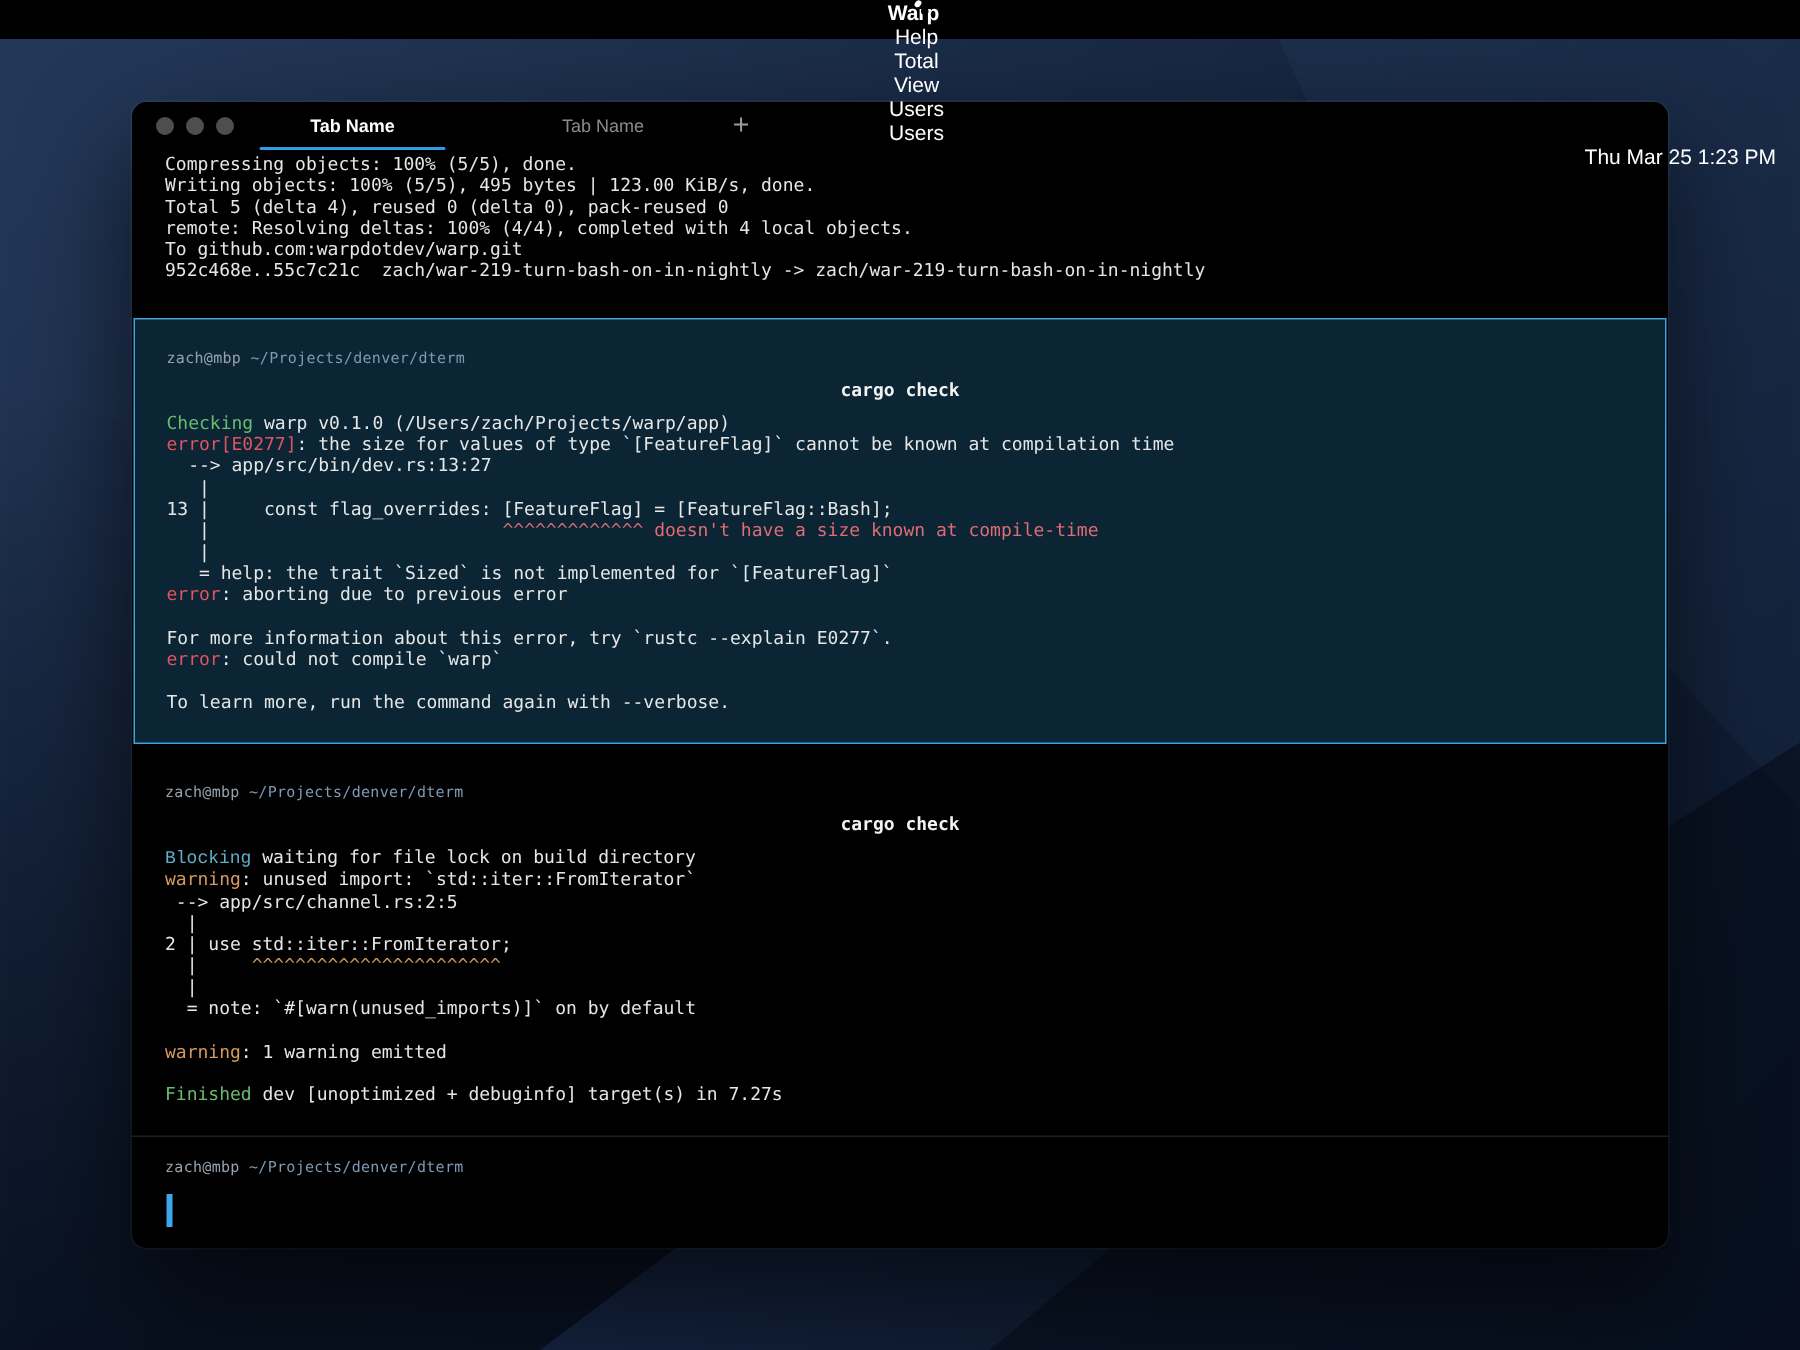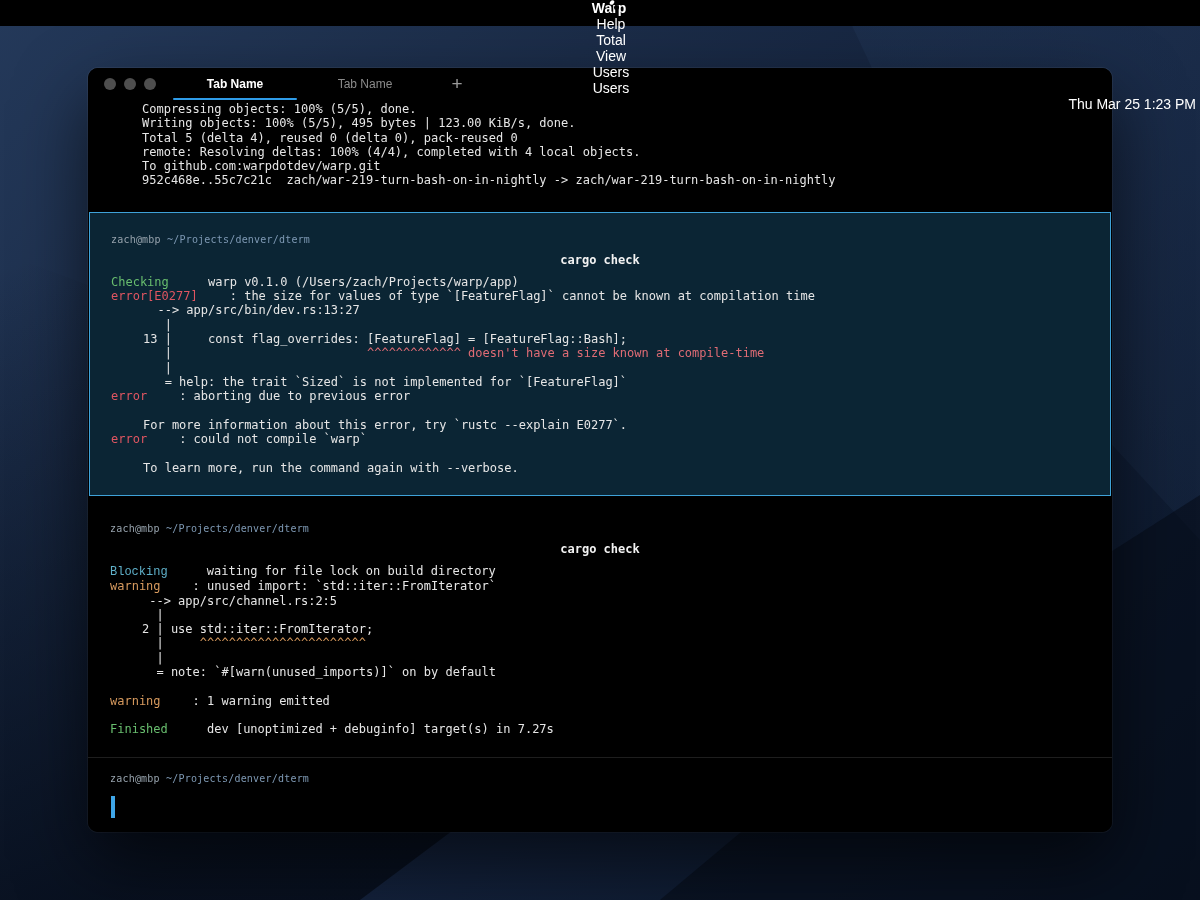--- a/index.html
+++ b/index.html
@@ -17,31 +17,31 @@
 
   
   .menubar { position:absolute; top:0; left:0; right:0; height:26px; background:#000;
     display:flex; align-items:center; color:#fff; font-size:14px; z-index:50;flex-direction:column; }
   .apple-logo { position:relative; width:13px; height:15px; margin-left:20px; }
   .apple-body { position:absolute; bottom:0; left:0; width:12px; height:11px; background:#fff; border-radius:5px 5px 5.5px 5.5px; }
   .apple-bite { position:absolute; right:-2px; top:5px; width:5px; height:5px; background:#000; border-radius:50%; }
   .apple-leaf { position:absolute; top:0; left:6px; width:4px; height:5px; background:#fff; border-radius:60% 40% 60% 40%; transform:rotate(28deg); }
   .menu-app { font-weight:bold; margin-left:18px; }
   .menu-item { margin-left:22px; }
-  .menu-clock { margin-left:auto; margin-right:4px; }
+  .menu-clock { margin-left:auto; margin-right:16px; }
 
   
   .window { position:absolute; left:88px; top:68px; width:1024px; height:764px;
     background:#000; border-radius:10px; overflow:hidden;
     box-shadow:0 30px 70px rgba(0,0,0,.6), 0 0 0 1px rgba(255,255,255,.06); }
 
   .titlebar { position:relative; height:32px; background:#000; display:flex; align-items:stretch; }
   .traffic { display:flex; align-items:center; gap:8px; padding-left:16px; }
   .light { width:12px; height:12px; border-radius:50%; background:#4e4e4e; }
-  .tabs { display:flex; margin-left:14px; align-items:stretch; }
+  .tabs { display:flex; margin-left:14px; align-items:stretch;gap:37px; }
   .tab { width:130px; display:flex; align-items:center; justify-content:center;
     font-size:12px; color:#8b8b8b; position:relative; cursor:default; }
   .tab.active { color:#fff; font-weight:bold; }
   .tab.active::after { content:""; position:absolute; bottom:0; left:3px; right:3px; height:2.5px;
     background:var(--tab-underline,#2f9ce8); border-radius:2px; }
   .newtab { display:flex; align-items:center; justify-content:center; width:30px; margin-left:12px;
     color:#9a9a9a; font-size:19px; font-weight:300; }
 
   
   .terminal { position:absolute; top:32px; left:0; right:0; bottom:0; background:#000;
@@ -51,21 +51,21 @@
   .block.selected { margin:24px 1px 0 1px; padding:20px 21px;
     background:var(--selection-bg,#0b2534); border:1.5px solid var(--selection-border,#3fa2d8); }
   .block:nth-child(3) { margin-top:10px; padding:16px 22px; }
   .block.divider { border-top:1px solid #1e1e1e; margin-top:4px; padding:14px 22px 20px 22px; }
 
   .prompt { font-size:10px; line-height:14px; letter-spacing:.2px; }
   .command { font-size:12px; line-height:14px; font-weight:bold; color:#f2f2f2; margin-top:6px; margin-bottom:8px;text-align:center; }
   .line { font-size:12px; line-height:14.3px; color:var(--fg,#e6e6e6); }
   .cursor { width:4px; height:22px; margin-top:10px; margin-left:1px; background:var(--cursor,#3fa6e8); }
 
-  .c-fg { color:var(--fg,#e6e6e6);margin-left:32px; }
+  .c-fg { color:var(--fg,#e6e6e6); }
   .c-green { color:var(--green,#68bd6e); }
   .c-red { color:var(--red,#e05561); }
   .c-salmon { color:var(--salmon,#e06c75); }
   .c-cyan { color:var(--cyan,#5fb0c9);font-family:Liberation Mono, monospace; }
   .c-orange { color:var(--orange,#d79a5e); }
   .c-prompt_user { color:var(--prompt-user,#96a2ac); }
   .c-prompt_path { color:var(--prompt-path,#7e99b4); }
 </style>
 </head>
 <body>

